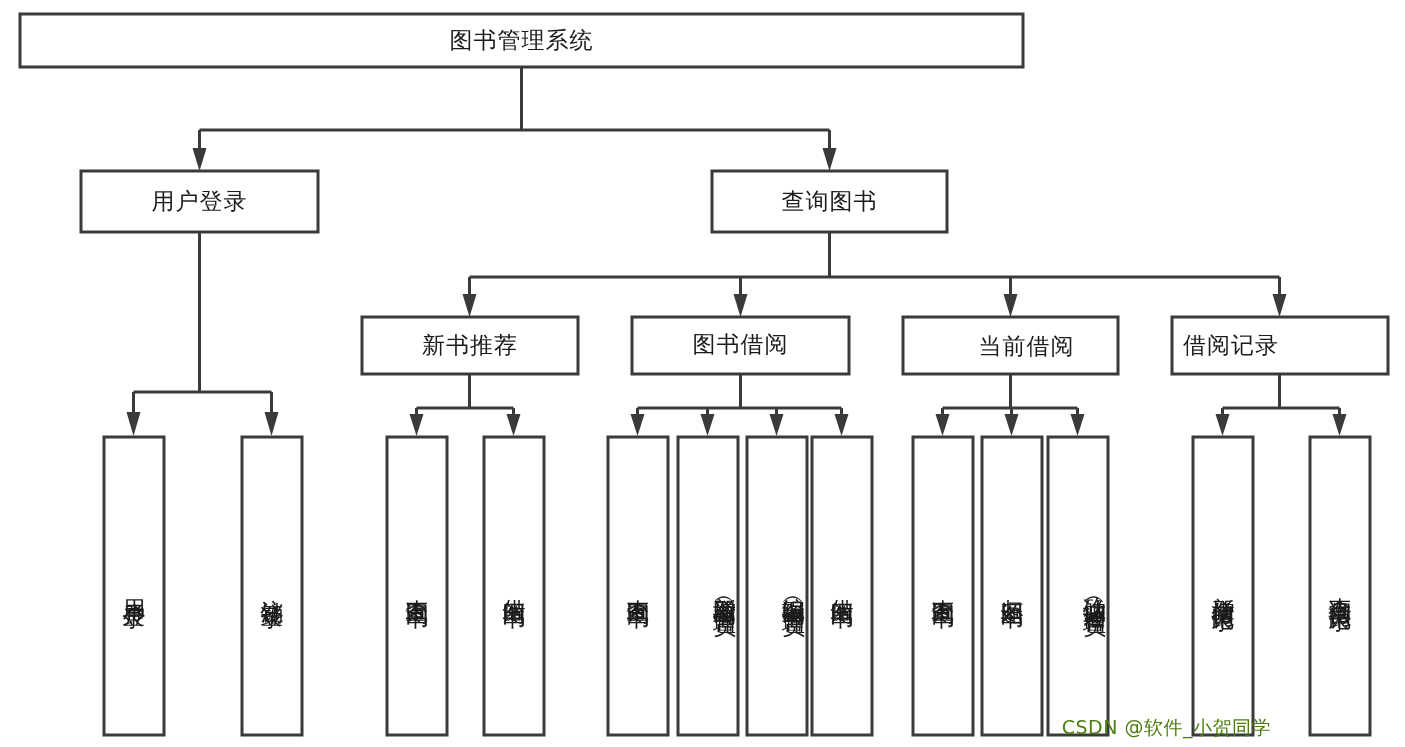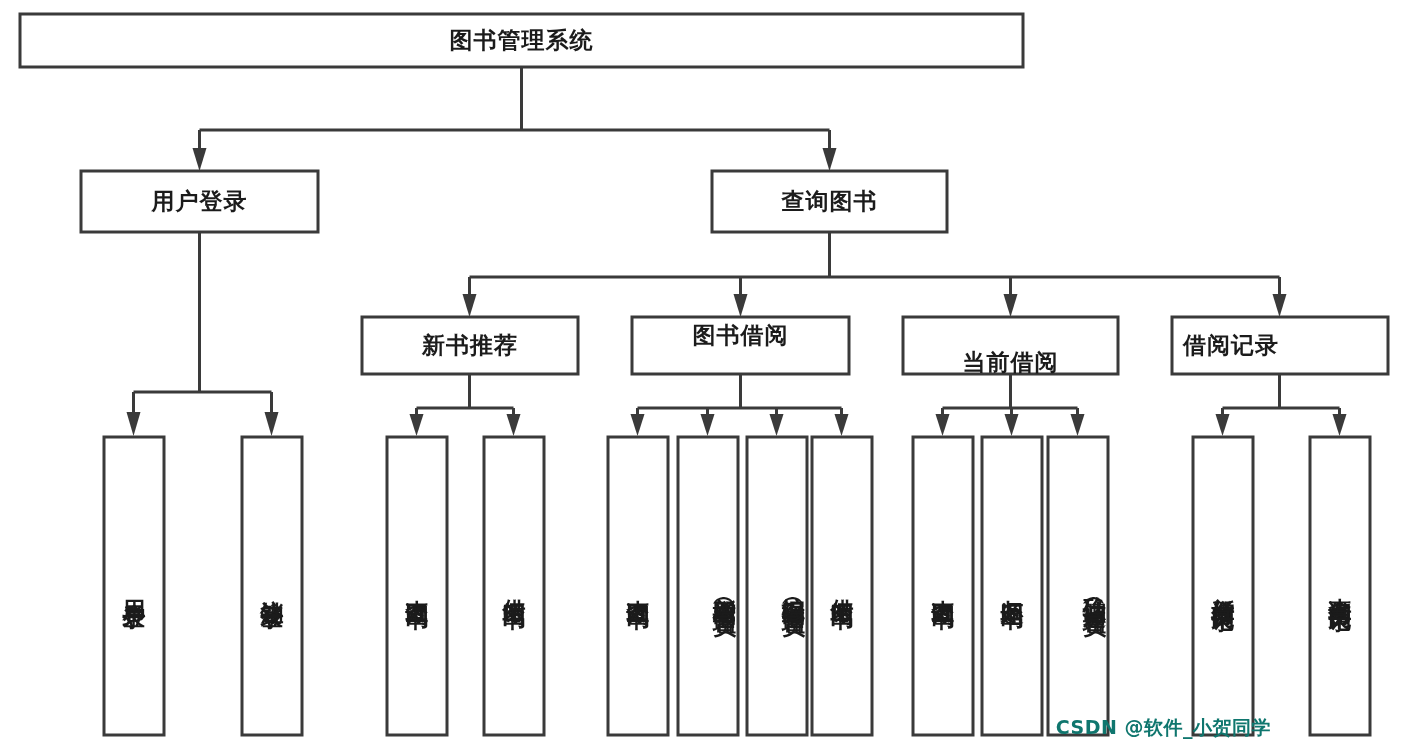--- a/index.html
+++ b/index.html
@@ -11,21 +11,20 @@
     width: 1405px;
     height: 747px;
     overflow: hidden;
     font-family: "DejaVu Sans", "Liberation Sans", sans-serif;
   }
   #diagram-root {
     position: relative;
     width: 1283px;
     height: 747px;
     background: #ffffff;
-    font-weight: bold;
   }
   svg#diagram-svg {
     position: absolute;
     left: 0;
     top: 0;
     width: 1405px;
     height: 747px;
   }
   .node-rect {
     fill: #ffffff;
@@ -65,21 +64,21 @@
     letter-spacing: 1px;
     color: #1b1b1b;
     white-space: nowrap;
     pointer-events: none;
   }
   .watermark {
     position: absolute;
     right: 12px;
     bottom: 6px;
     font-size: 19px;
-    color: #0f766e;
+    color: #4d7c0f;
     letter-spacing: 0.5px;
     font-family: "DejaVu Sans", "Liberation Sans", sans-serif;
     white-space: nowrap;
   }
 </style>
 </head>
 <body>
 
 <div id="diagram-root">
 
@@ -182,22 +181,22 @@
       <rect class="node-rect" x="1310" y="437" width="60" height="298"></rect>
     </g>
   </svg>
 
   <div class="hlabel-wrap" style="left:20px; top:14px; width:1003px; height:53px;">图书管理系统</div>
 
   <div class="hlabel-wrap" style="left:81px; top:171px; width:237px; height:61px;">用户登录</div>
   <div class="hlabel-wrap" style="left:712px; top:171px; width:235px; height:61px;">查询图书</div>
 
   <div class="hlabel-wrap" style="left:362px; top:317px; width:216px; height:57px;">新书推荐</div>
-  <div class="hlabel-wrap" style="left:632px; top:307px; width:217px; height:57px;">图书借阅</div>
-  <div class="hlabel-wrap" style="left:903px; top:334px; width:215px; height:57px;">当前借阅</div>
+  <div class="hlabel-wrap" style="left:632px; top:316px; width:217px; height:57px;">图书借阅</div>
+  <div class="hlabel-wrap" style="left:903px; top:318px; width:215px; height:57px;padding-left:16px;">当前借阅</div>
   <div class="hlabel-wrap" style="left:1123px; top:317px; width:216px; height:57px;">借阅记录</div>
 
   <div class="vlabel-wrap" style="left:104px; top:437px; width:60px; height:298px;">用户登录</div>
   <div class="vlabel-wrap" style="left:242px; top:437px; width:60px; height:298px;">注销登录</div>
   <div class="vlabel-wrap" style="left:387px; top:437px; width:60px; height:298px;">查询图书</div>
   <div class="vlabel-wrap" style="left:484px; top:437px; width:60px; height:298px;">借阅图书</div>
   <div class="vlabel-wrap" style="left:608px; top:437px; width:60px; height:298px;">查询图书</div>
   <div class="vlabel-wrap" style="left:678px; top:437px; width:60px; height:298px; align-items:flex-start; padding-top:8px; box-sizing:border-box;">新增图书（管理员）</div>
   <div class="vlabel-wrap" style="left:747px; top:437px; width:60px; height:298px; align-items:flex-start; padding-top:8px; box-sizing:border-box;">编辑图书（管理员）</div>
   <div class="vlabel-wrap" style="left:812px; top:437px; width:60px; height:298px;">借阅图书</div>

